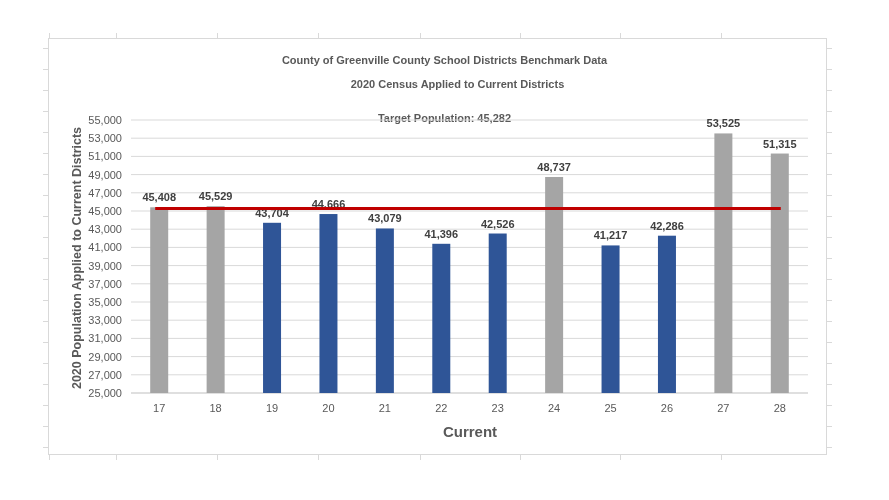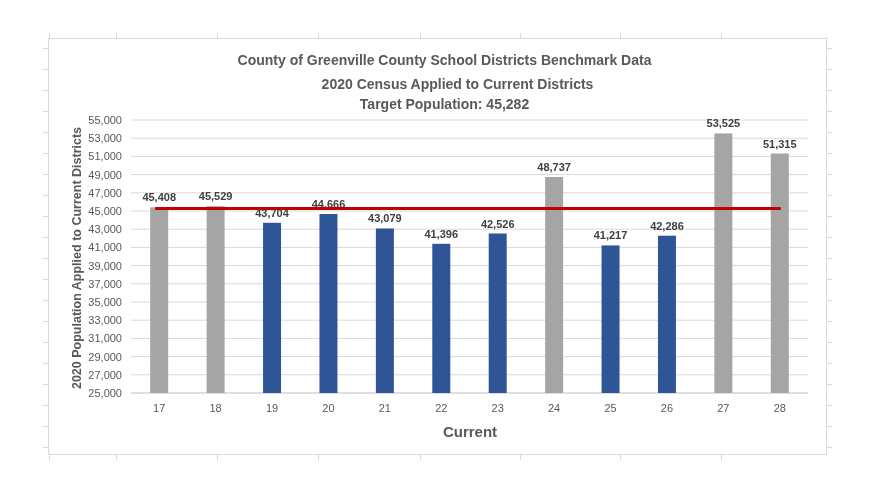--- a/index.html
+++ b/index.html
@@ -1,19 +1,19 @@
 <!DOCTYPE html>
 <html><head>
 <meta charset="utf-8">
 <style>
   html, body { margin:0; padding:0; background:#ffffff; }
   body { width:889px; height:500px; position:relative; overflow:hidden; font-family:"Liberation Sans", sans-serif; }
   .frame { position:absolute; left:48px; top:38px; width:777px; height:415px; border:1px solid #d9d9d9; background:#fff; }
   .tick-mark { position:absolute; background:#d9d9d9; }
-  .title { position:absolute; left:0; width:889px; text-align:center; color:#595959; font-weight:bold; font-size:14px; line-height:20px; }
+  .title { position:absolute; left:0; width:889px; text-align:center; color:#595959; font-weight:bold; font-size:11px; line-height:20px; }
   .plot { position:absolute; left:0; top:0; width:889px; height:500px; }
   .axis-title-y { position:absolute; left:77px; top:258px; transform:translate(-50%,-50%) rotate(-90deg); white-space:nowrap; font-weight:bold; color:#595959; font-size:12.5px; }
   .axis-title-x { position:absolute; left:470px; top:423px; transform:translateX(-50%); font-weight:bold; color:#595959; font-size:15px; }
 </style>
 </head>
 <body>
 
 <div class="frame"></div>
 <div id="frame-ticks">
     <div class="tick-mark" style="left: 49px; top: 33px; width: 1px; height: 5px;"></div>
@@ -69,21 +69,21 @@
     <div class="tick-mark" style="left: 43px; top: 405px; width: 5px; height: 1px;"></div>
     <div class="tick-mark" style="left: 826px; top: 405px; width: 6px; height: 1px;"></div>
     <div class="tick-mark" style="left: 43px; top: 426px; width: 5px; height: 1px;"></div>
     <div class="tick-mark" style="left: 826px; top: 426px; width: 6px; height: 1px;"></div>
     <div class="tick-mark" style="left: 43px; top: 447px; width: 5px; height: 1px;"></div>
     <div class="tick-mark" style="left: 826px; top: 447px; width: 6px; height: 1px;"></div>
   </div>
 
 <div class="title" style="top:50px;">County of Greenville County School Districts Benchmark Data</div>
 <div class="title" style="top:74px;margin-left:13px;">2020 Census Applied to Current Districts</div>
-<div class="title" style="top:94px;text-align:center;">Target Population: 45,282</div>
+<div class="title" style="top:108px;text-align:center;">Target Population: 45,282</div>
 
 <div class="axis-title-y">2020 Population Applied to Current Districts</div>
 <div class="axis-title-x">Current</div>
 
 <svg class="plot" id="plot" width="889" height="500" viewBox="0 0 889 500" xmlns="http://www.w3.org/2000/svg">
     <line x1="131" x2="808" y1="393" y2="393" stroke="#bfbfbf" stroke-width="1"></line>
     <text x="122" y="397" text-anchor="end" font-size="11" fill="#595959" font-family="Liberation Sans, sans-serif">25,000</text>
     <line x1="131" x2="808" y1="374.8" y2="374.8" stroke="#d9d9d9" stroke-width="1"></line>
     <text x="122" y="378.8" text-anchor="end" font-size="11" fill="#595959" font-family="Liberation Sans, sans-serif">27,000</text>
     <line x1="131" x2="808" y1="356.6" y2="356.6" stroke="#d9d9d9" stroke-width="1"></line>

